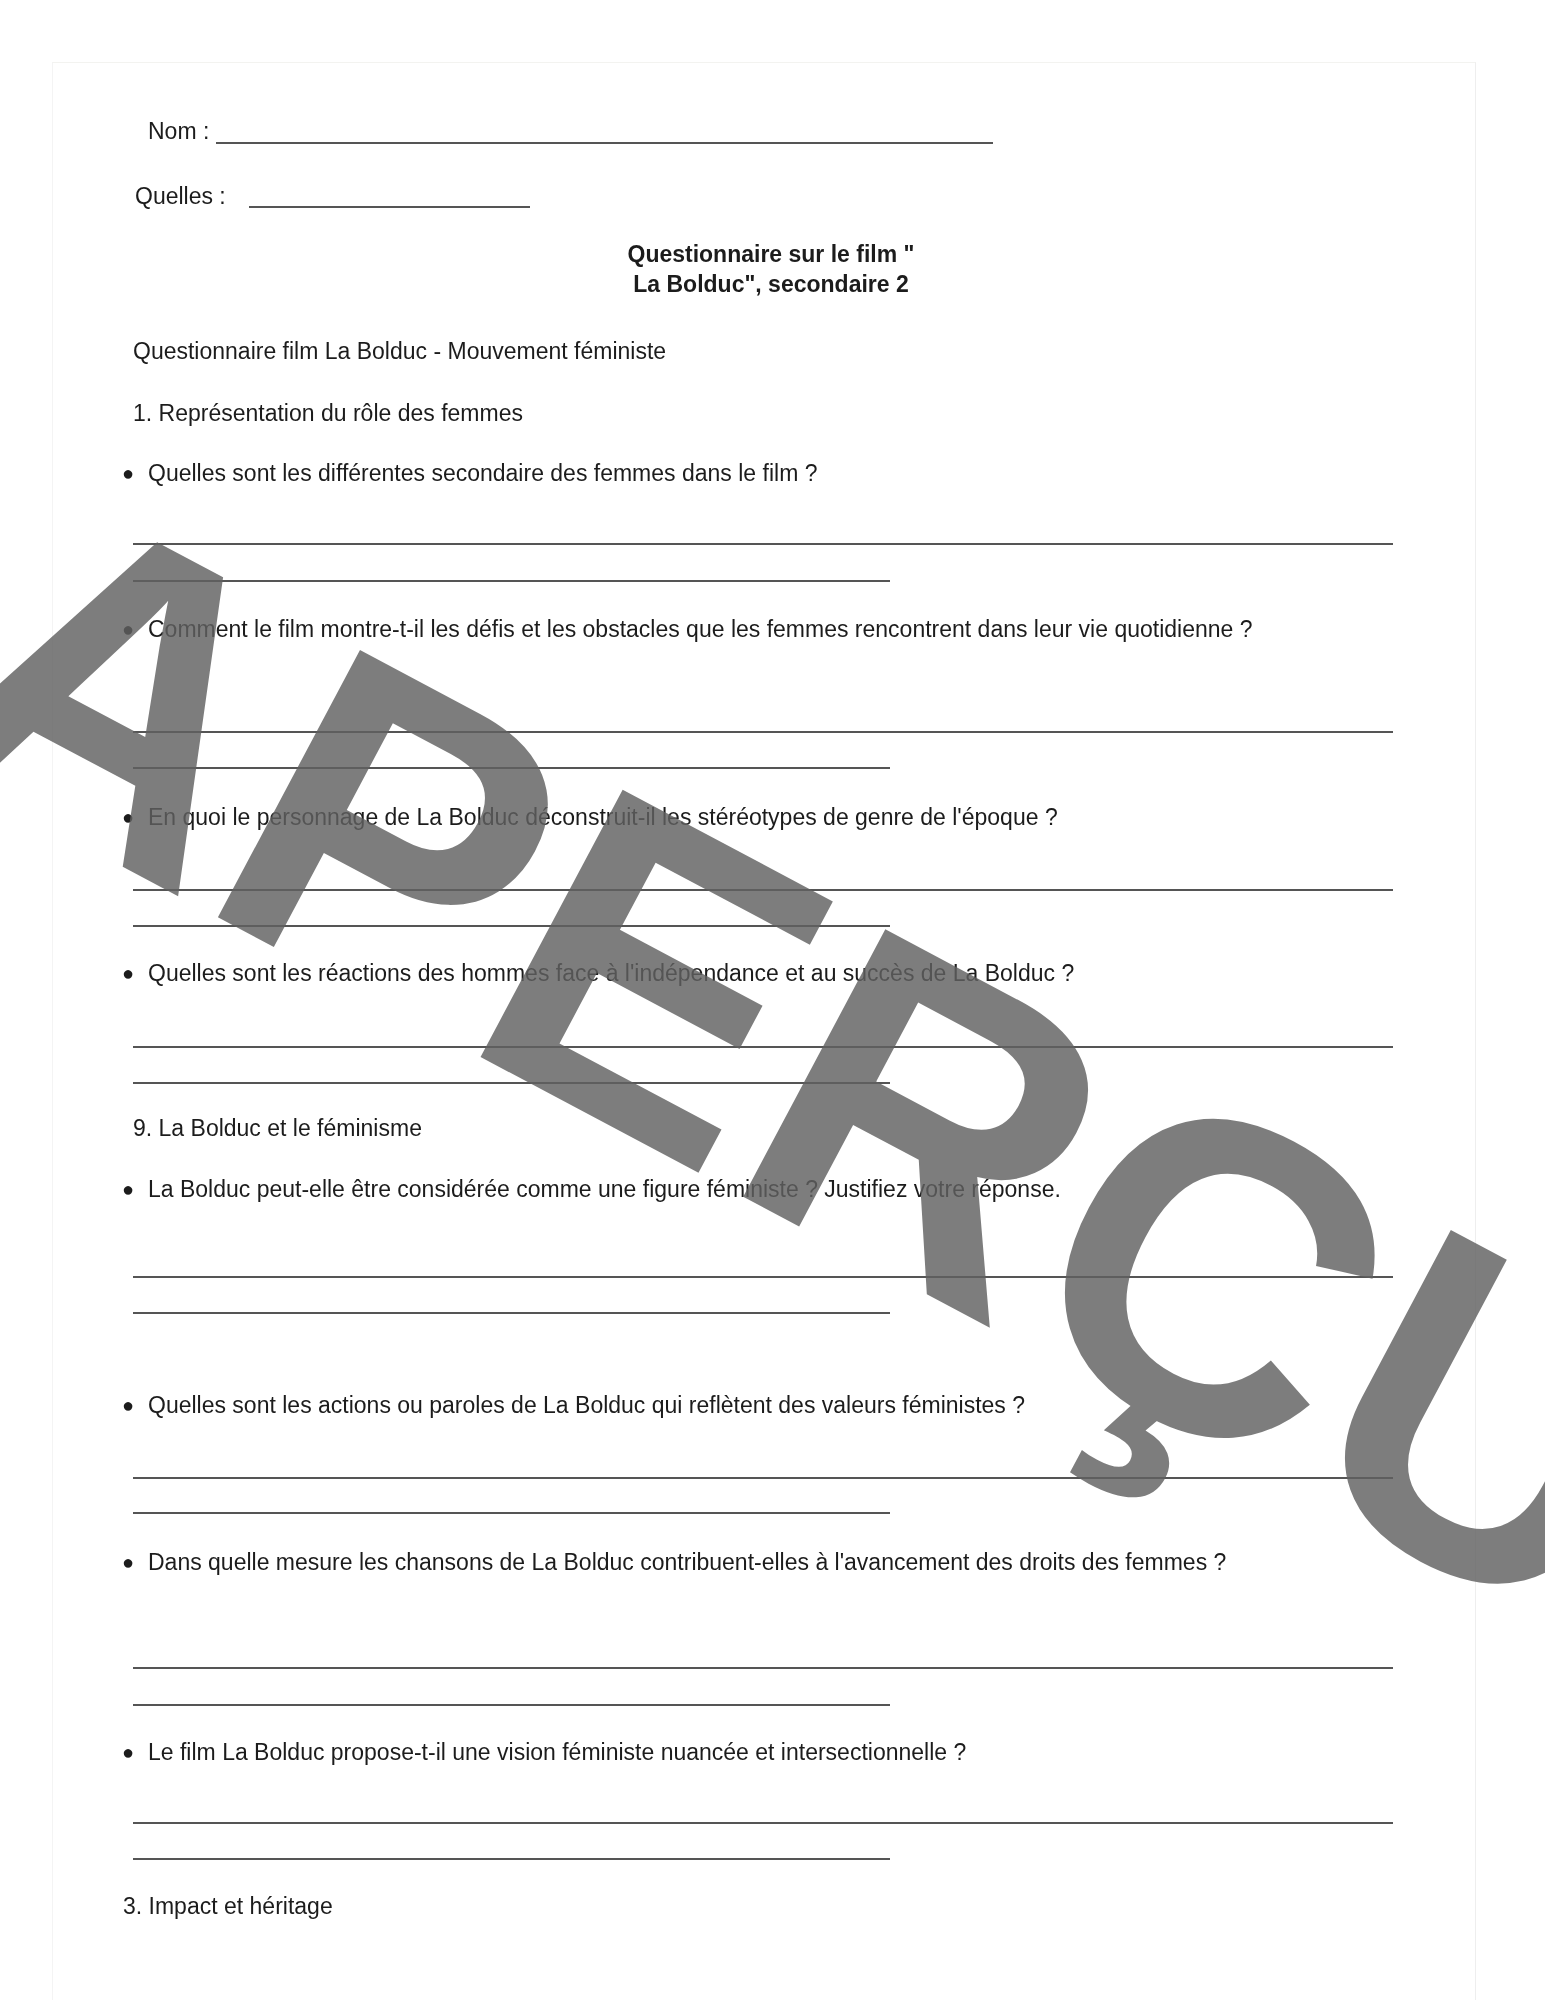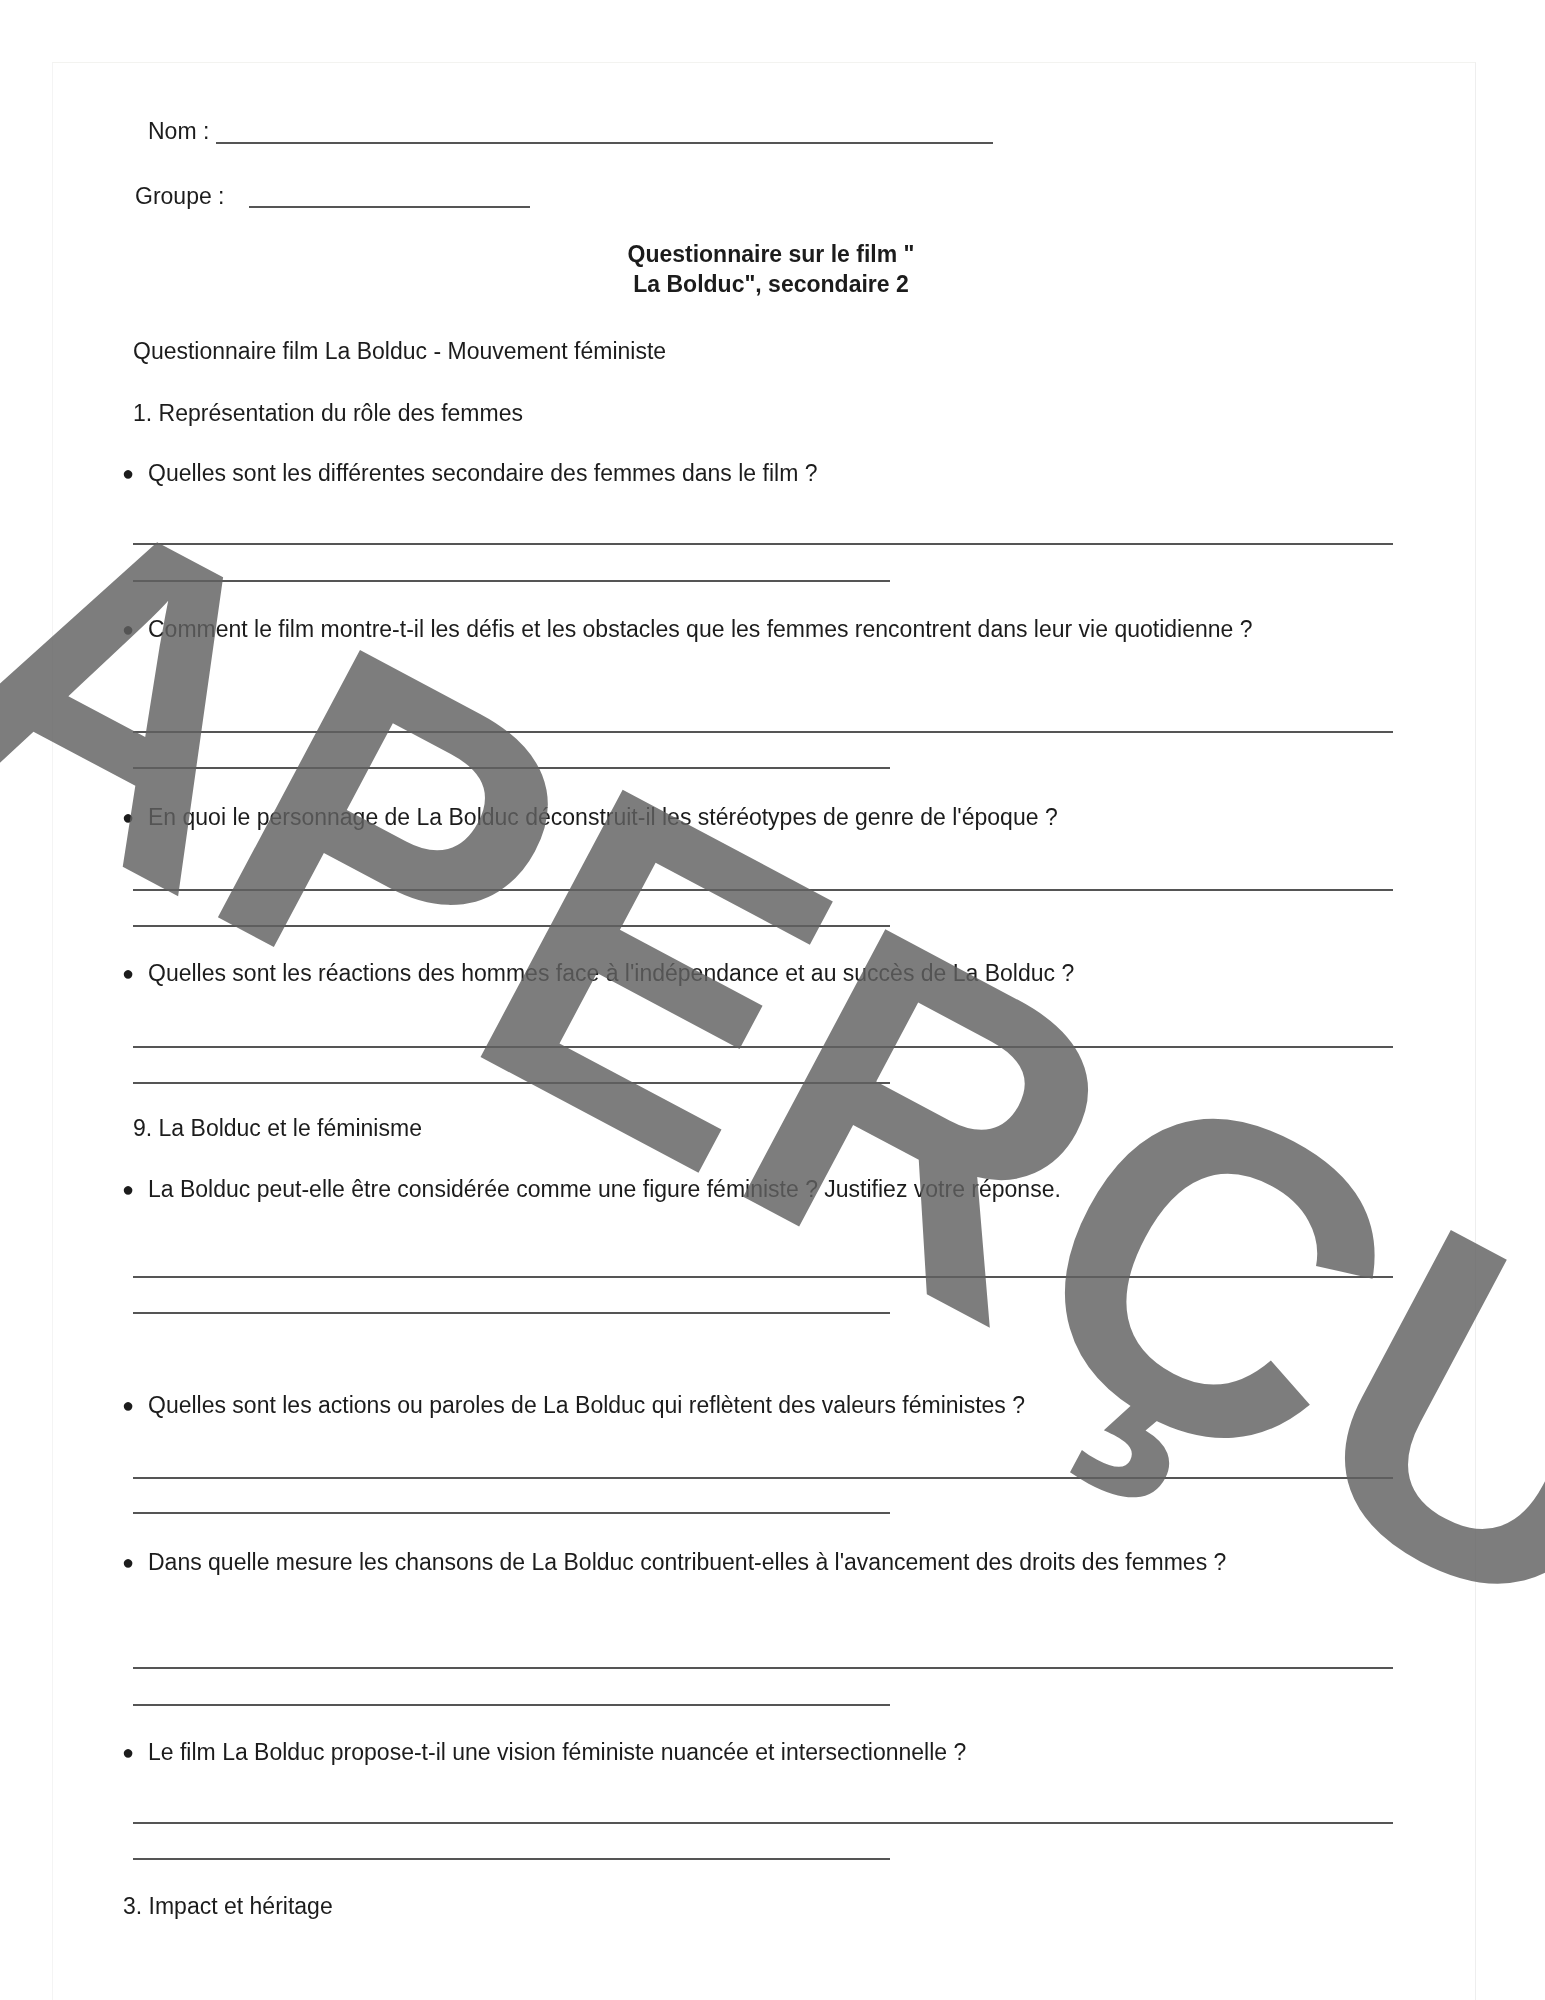--- a/index.html
+++ b/index.html
@@ -91,21 +91,21 @@
     }
   </style>
 </head>
 <body>
 
 <div class="page"></div>
 
 <span class="abs field-label" style="left:148px; top:117px;">Nom :</span>
 <div class="fill-line" style="left:216px; top:142px; width:777px;"></div>
 
-<span class="abs field-label" style="left:135px; top:182px;">Groupe :</span>
+<span class="abs field-label" style="left:135px; top:182px;">Quelles :</span>
 <div class="fill-line" style="left:249px; top:206px; width:281px;"></div>
 
 <div class="title" style="top:239px;">
   <div>Questionnaire sur le film "</div>
   <div>La Bolduc", secondaire 2</div>
 </div>
 
 <span class="abs heading" style="left:133px; top:337px;">Questionnaire film La Bolduc - Mouvement féministe</span>
 
 <span class="abs heading" style="left:133px; top:399px;">1. Représentation du rôle des femmes</span>

